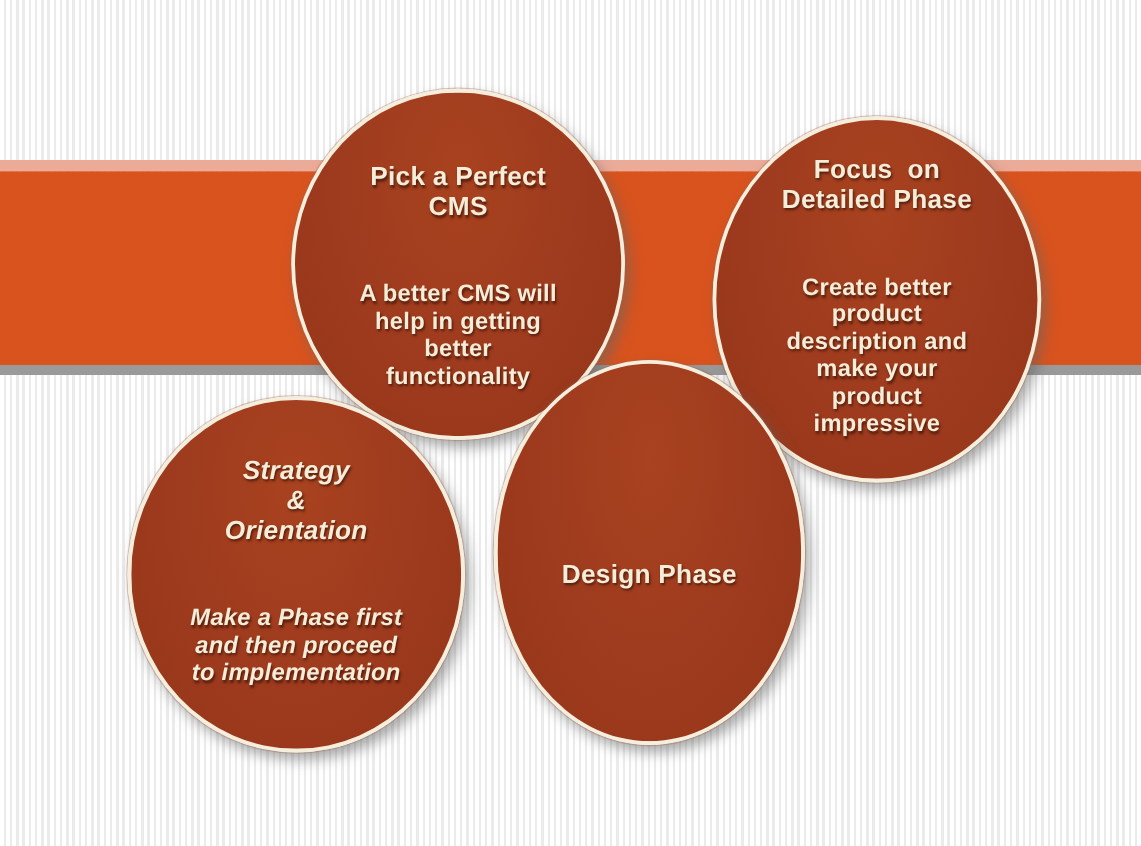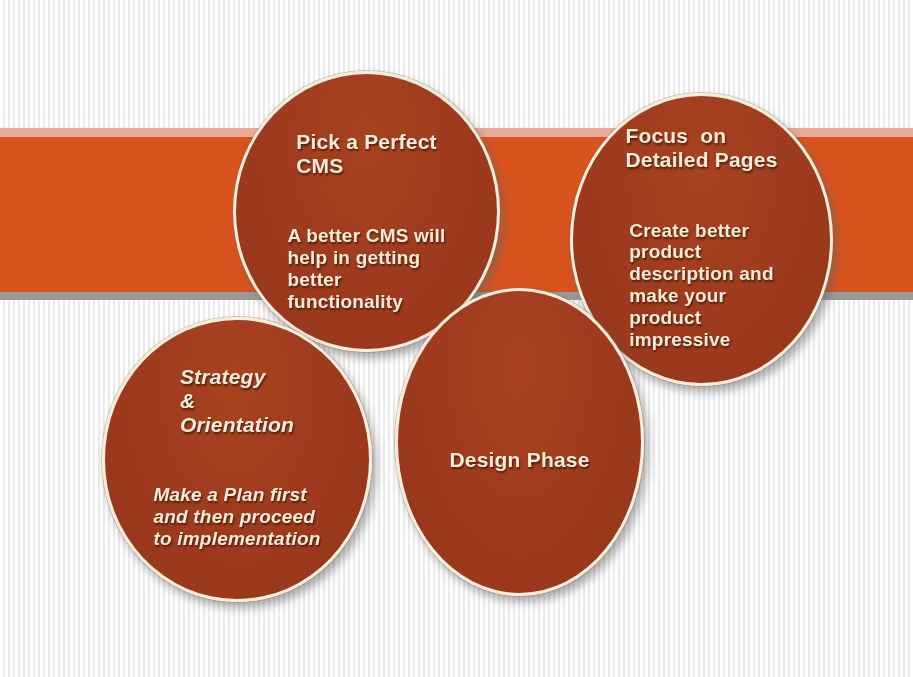--- a/index.html
+++ b/index.html
@@ -30,21 +30,21 @@
   }
   .b1 { left: 233px; top: 71px;  width: 267px; height: 281px; z-index: 2; }
   .b2 { left: 570px; top: 93px;  width: 263px; height: 293px; z-index: 2; }
   .b3 { left: 102px; top: 317px; width: 270px; height: 285px; z-index: 3; }
   .b4 { left: 395px; top: 288px; width: 249px; height: 308px; z-index: 3; }
 
   .bubble-content {
     position: absolute; inset: 0;
     display: flex; flex-direction: column;
     align-items: center; justify-content: center;
-    text-align: left;
+    text-align: center;
     gap: 24px;
   }
   .bubble-title, .bubble-body {
     white-space: pre-wrap;
     font-weight: bold;
     color: #f6edd9;
     line-height: 1.15;
     letter-spacing: 0.2px;
     text-shadow: 1px 2px 2px rgba(74,26,10,0.9);
   }
@@ -73,36 +73,36 @@
       <div class="bubble-body">A better CMS will
 help in getting
 better
 functionality</div>
     </div>
   </div>
 
   <div class="bubble b2">
     <div class="bubble-content">
       <div class="bubble-title">Focus  on
-Detailed Pages</div>
+Detailed Phase</div>
       <div class="bubble-body">Create better
 product
 description and
 make your
 product
 impressive</div>
     </div>
   </div>
 
   <div class="bubble b3">
     <div class="bubble-content">
       <div class="bubble-title">Strategy
 &amp;
 Orientation</div>
-      <div class="bubble-body">Make a Plan first
+      <div class="bubble-body">Make a Phase first
 and then proceed
 to implementation</div>
     </div>
   </div>
 
   <div class="bubble b4">
     <div class="bubble-content">
       <div class="bubble-title">Design Phase</div>
     </div>
   </div>

